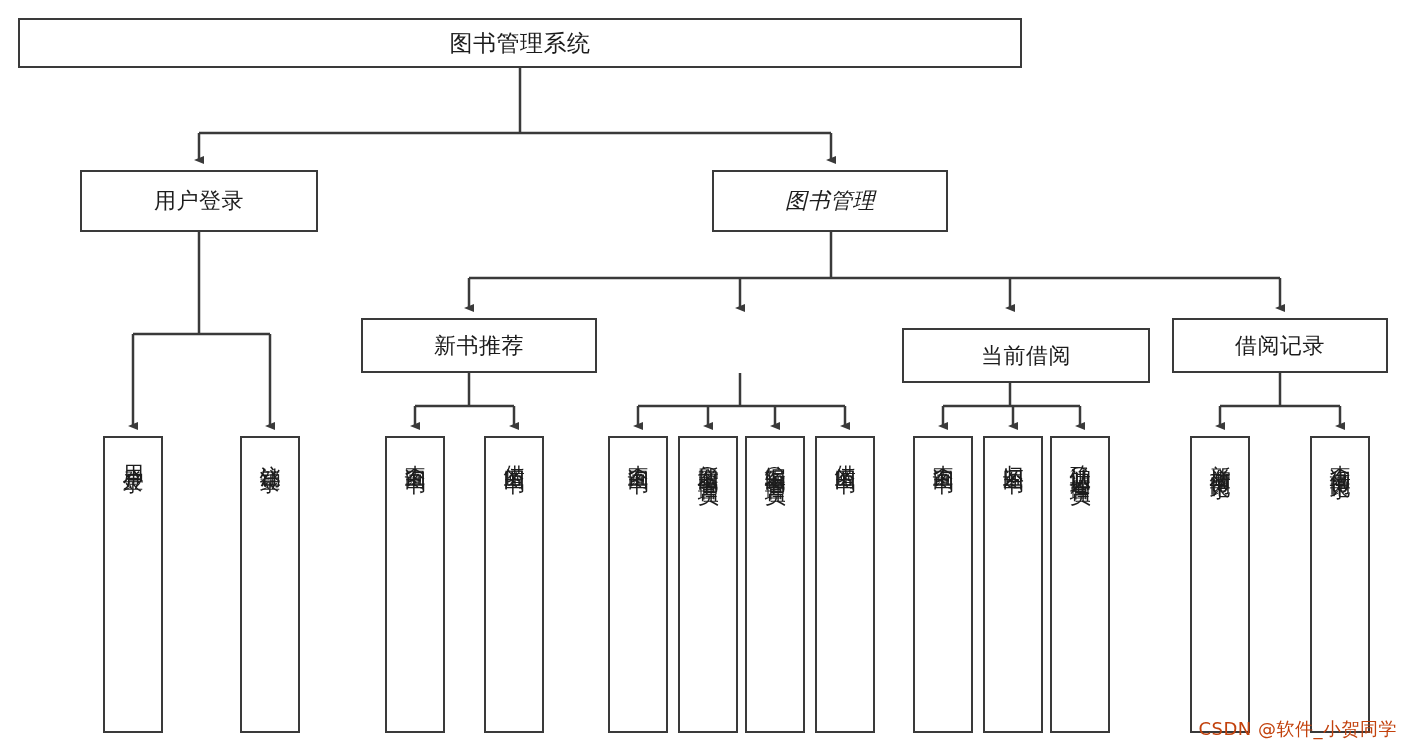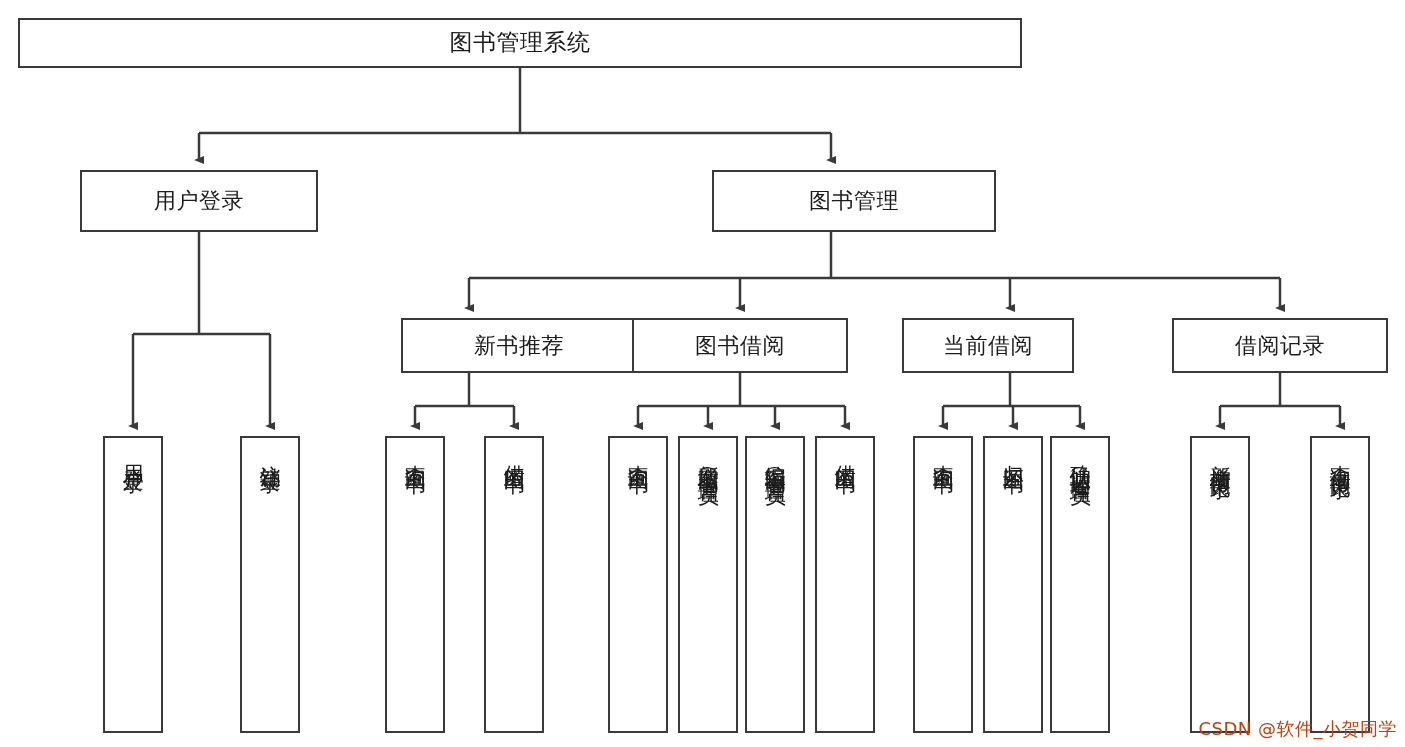--- a/index.html
+++ b/index.html
@@ -114,38 +114,35 @@
       <path d="M1013,406 L1013,426" marker-end="url(#arrow)"></path>
       <path d="M1080,406 L1080,426" marker-end="url(#arrow)"></path>
 
       <path d="M1280,373 L1280,406"></path>
       <path d="M1220,406 L1340,406"></path>
       <path d="M1220,406 L1220,426" marker-end="url(#arrow)"></path>
       <path d="M1340,406 L1340,426" marker-end="url(#arrow)"></path>
     </g>
   </svg>
 
-  <div class="node root" style="left:18px; top:18px; width:1004px; height:50px;font-family:Liberation Serif, serif;">
+  <div class="node root" style="left:18px; top:18px; width:1004px; height:50px;">
     <span class="node-label">图书管理系统</span>
   </div>
 
   <div class="node" style="left:80px; top:170px; width:238px; height:62px;">
     <span class="node-label">用户登录</span>
   </div>
-  <div class="node" style="left:712px; top:170px; width:284px; height:62px;">
+  <div class="node" style="left:712px; top:170px; width:236px; height:62px;font-style:italic;">
     <span class="node-label">图书管理</span>
   </div>
 
-  <div class="node" style="left:361px; top:318px; width:236px; height:55px;margin-left:40px;">
+  <div class="node" style="left:361px; top:318px; width:236px; height:55px;">
     <span class="node-label">新书推荐</span>
   </div>
-  <div class="node" style="left:632px; top:318px; width:216px; height:55px;">
-    <span class="node-label">图书借阅</span>
-  </div>
-  <div class="node" style="left:902px; top:318px; width:172px; height:55px;">
+  <div class="node" style="left:902px; top:328px; width:248px; height:55px;">
     <span class="node-label">当前借阅</span>
   </div>
   <div class="node" style="left:1172px; top:318px; width:216px; height:55px;text-align:right;">
     <span class="node-label">借阅记录</span>
   </div>
 
   <div class="node vertical" style="left:103px; top:436px; width:60px; height:297px;">
     <span class="node-label">用户登录</span>
   </div>
   <div class="node vertical" style="left:240px; top:436px; width:60px; height:297px;">

